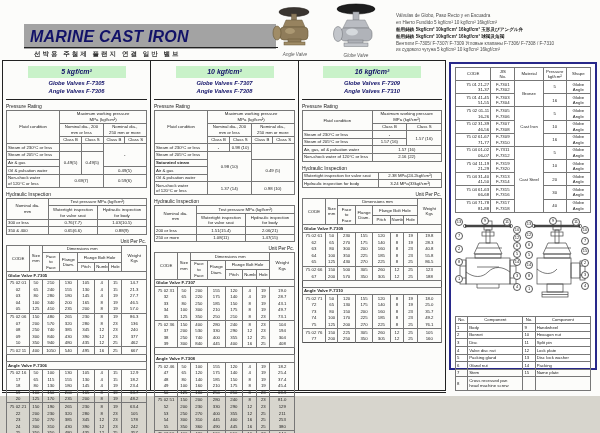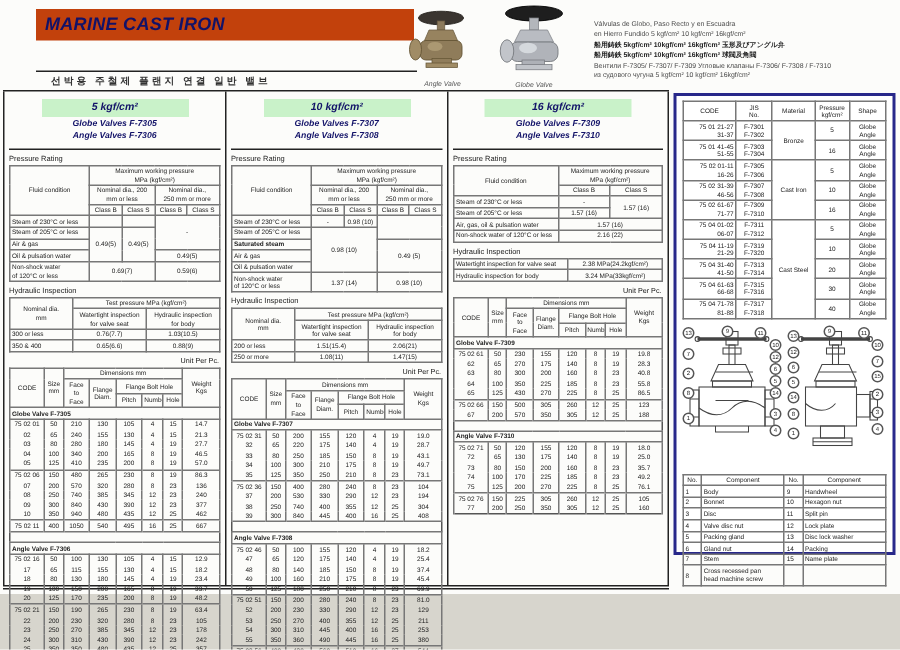--- a/index.html
+++ b/index.html
@@ -1,23 +1,23 @@
 <!DOCTYPE html>
 <html><head>
 <meta charset="utf-8">
 <style>
   html,body{margin:0;padding:0}
   body{width:600px;height:433px;position:relative;background:#d7d5cd;
        font-family:"Liberation Sans",sans-serif;color:#111;overflow:hidden}
   .sheet{position:absolute;left:0;top:0;width:600px;height:396px;background:#fcfcfa}
 
   
-  .title-box{position:absolute;left:24px;top:6px;width:252px;box-sizing:border-box;
-    background:#c2410c;padding:4px 6px 3px;font-style:italic;font-weight:bold;
-    font-size:12px;line-height:1.15;color:#121268;letter-spacing:.2px}
+  .title-box{position:absolute;left:24px;top:24px;width:252px;box-sizing:border-box;
+    background:#a3a3a3;padding:4px 6px 3px;font-style:italic;font-weight:bold;
+    font-size:16px;line-height:1.15;color:#121268;letter-spacing:.2px}
   .title-rule{position:absolute;left:24px;top:47px;width:254px;height:1px;background:#222}
   .subtitle{position:absolute;left:34px;top:50px;font-size:6.5px;font-weight:bold;
     letter-spacing:2px;color:#333}
   .photo{position:absolute;text-align:center}
   .photo-angle{left:268px;top:5px;width:54px}
   .photo-globe{left:326px;top:2px;width:60px}
   .photo .cap{font-size:4.6px;font-style:italic;color:#555;margin-top:1px}
   .intl{position:absolute;left:396px;top:13px;width:202px;font-size:4.6px;
     line-height:1.5;color:#4a4a4a}
   .intl .jp{color:#222;font-weight:bold}

